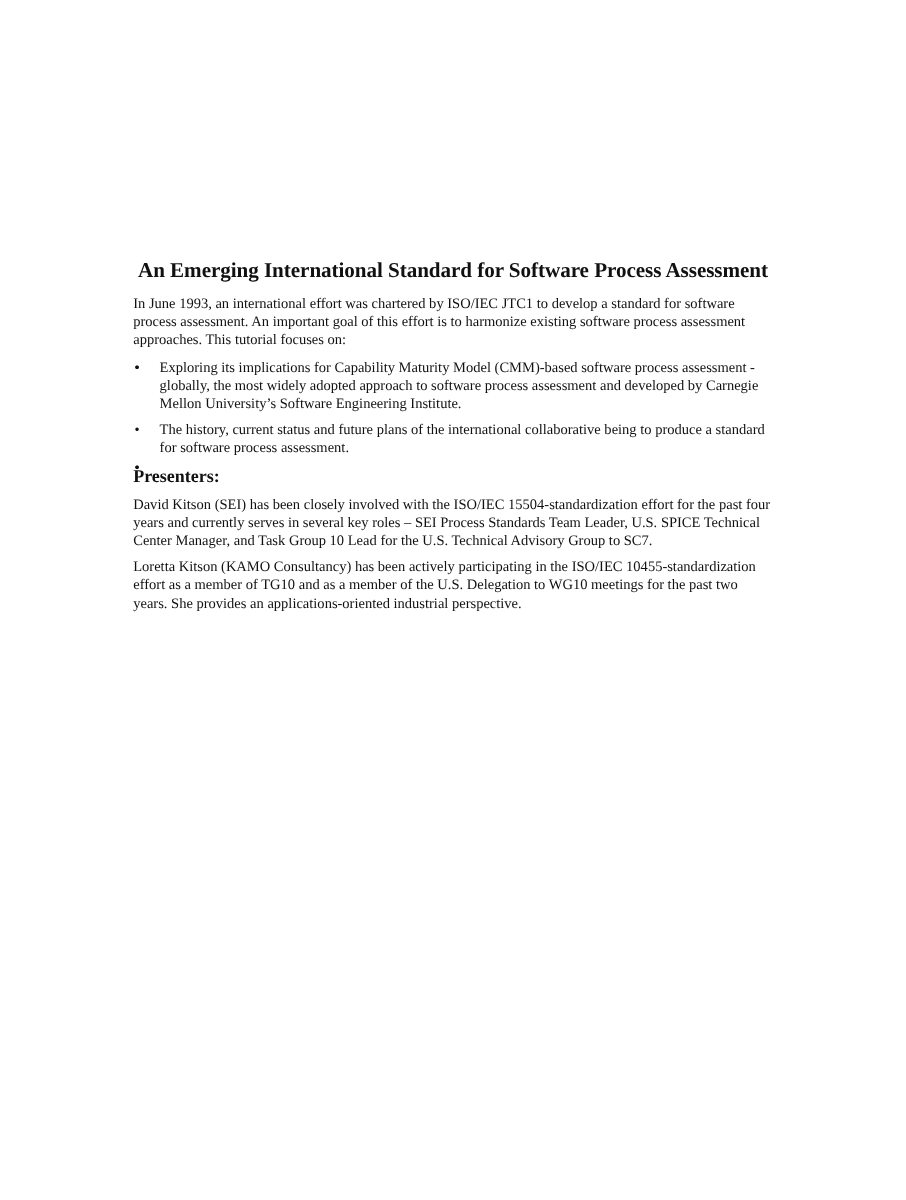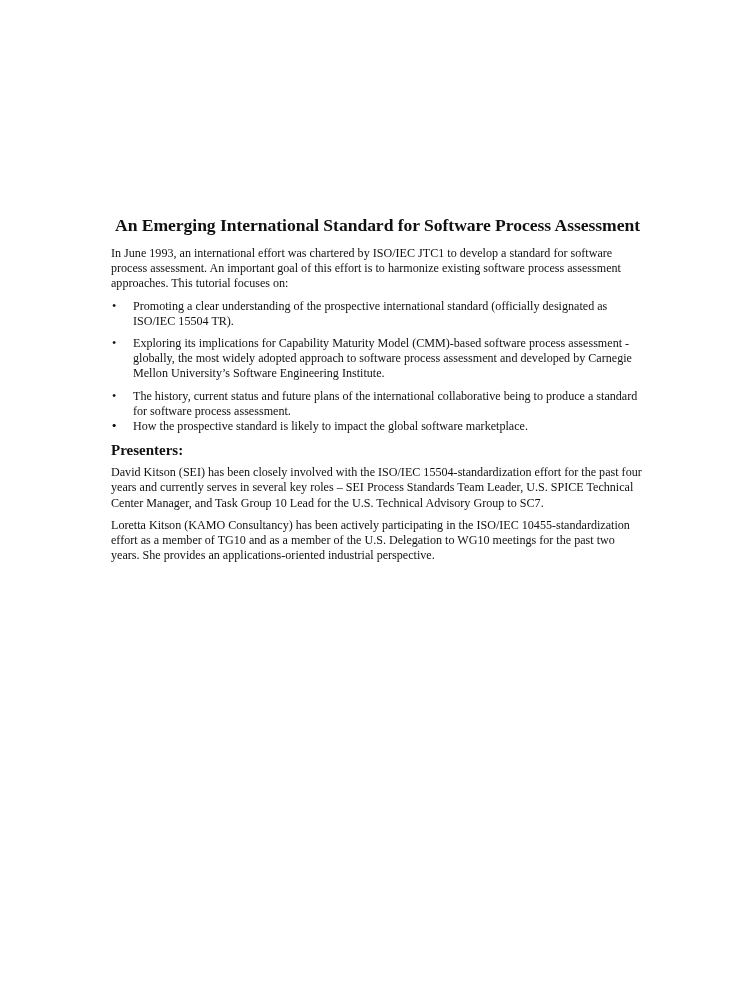--- a/index.html
+++ b/index.html
@@ -26,40 +26,38 @@
 <body>
 
 <div class="page">
   <h1>An Emerging International Standard for Software Process Assessment</h1>
 
   <p>In June 1993, an international effort was chartered by ISO/IEC JTC1 to develop a standard for software process assessment.  An important goal of this effort is to harmonize existing software process assessment approaches.  This tutorial focuses on:</p>
 
   <ul class="spaced">
     <li>
       <span class="bullet">•</span>
-      <span>Promoting a clear understanding of the prospective international standard (officially designated as ISO/IEC 15504 TR).</span>
     </li>
     <li>
       <span class="bullet">•</span>
       <span>Exploring its implications for Capability Maturity Model (CMM)-based software process assessment - globally, the most widely adopted approach to software process assessment and developed by Carnegie Mellon University’s Software Engineering Institute.</span>
     </li>
   </ul>
 
 
   <ul class="tight">
     <li>
       <span class="bullet">•</span>
       <span>The history, current status and future plans of the international collaborative being to produce a standard for software process assessment.</span>
     </li>
     <li>
       <span class="bullet">•</span>
     </li>
     <li>
       <span class="bullet">•</span>
-      <span>How the prospective standard is likely to impact the global software marketplace.</span>
     </li>
   </ul>
 
 
   <h2>Presenters:</h2>
 
   <p>David Kitson (SEI) has been closely involved with the ISO/IEC 15504-standardization effort for the past four years and currently serves in several key roles – SEI Process Standards Team Leader, U.S. SPICE Technical Center Manager, and Task Group 10 Lead for the U.S. Technical Advisory Group to SC7.</p>
   <p>Loretta Kitson (KAMO Consultancy) has been actively participating in the ISO/IEC 10455-standardization effort as a member of TG10 and as a member of the U.S. Delegation to WG10 meetings for the past two years.  She provides an applications-oriented industrial perspective.</p>
 </div>
 

